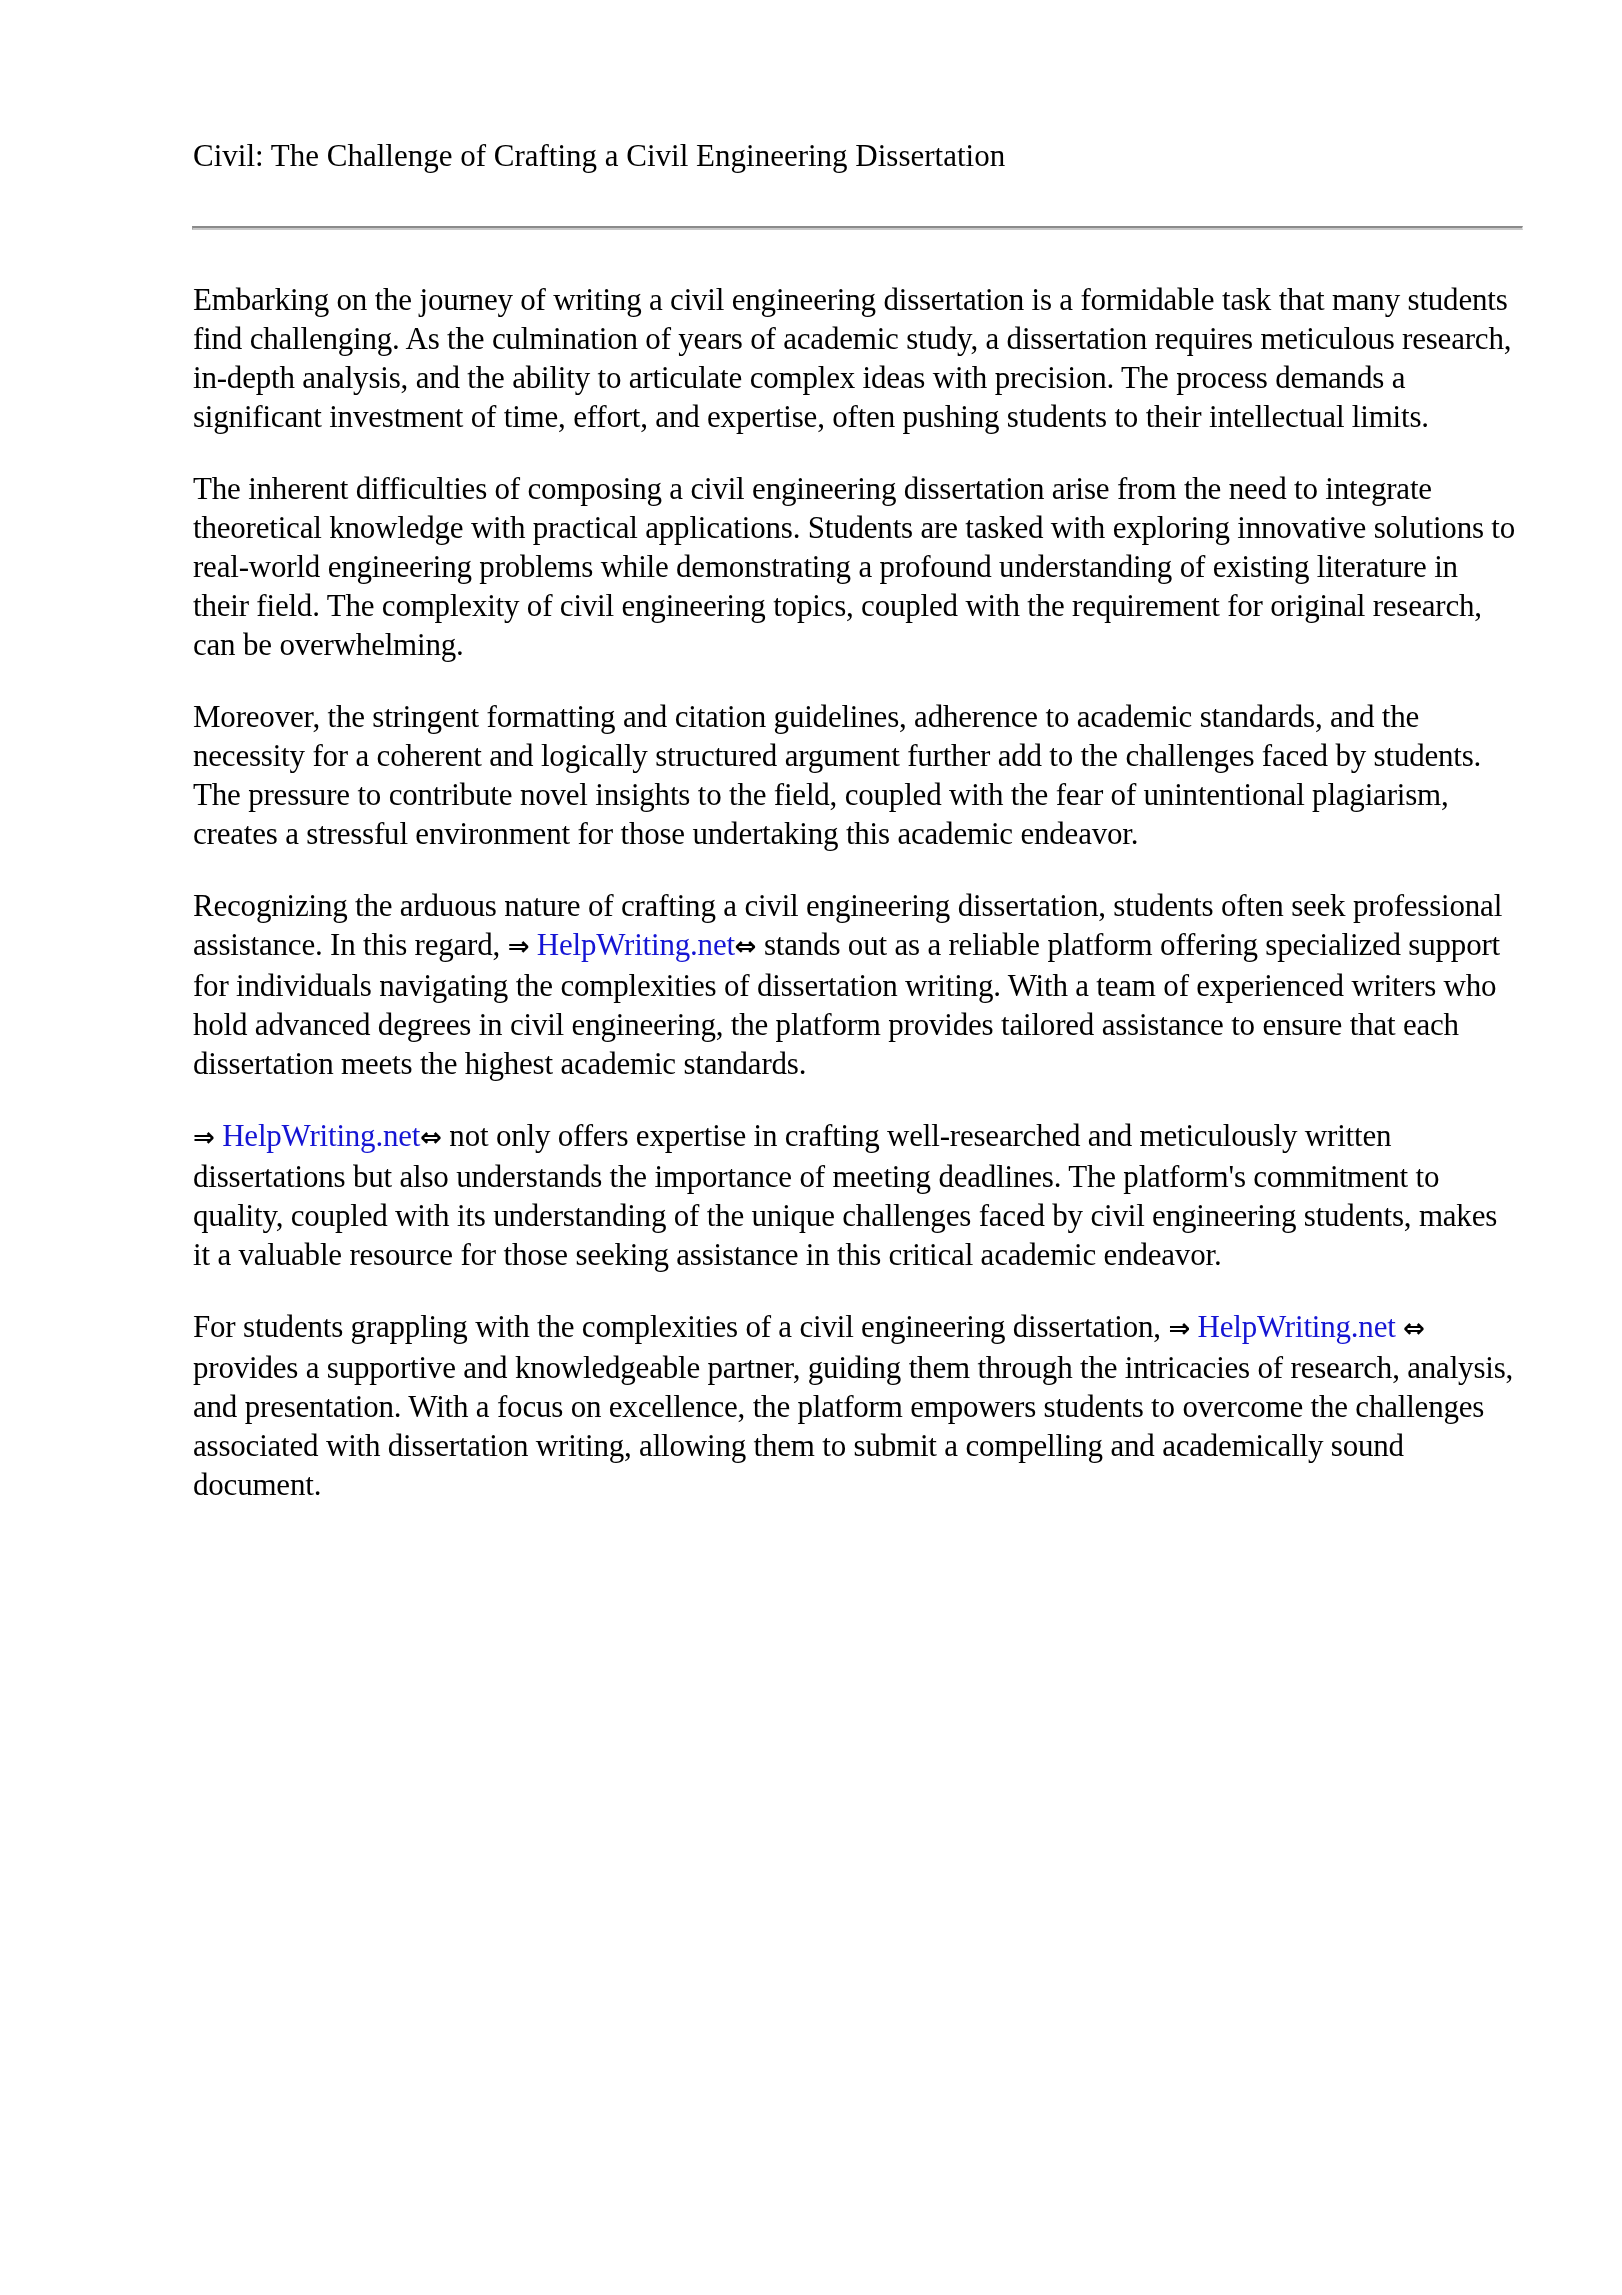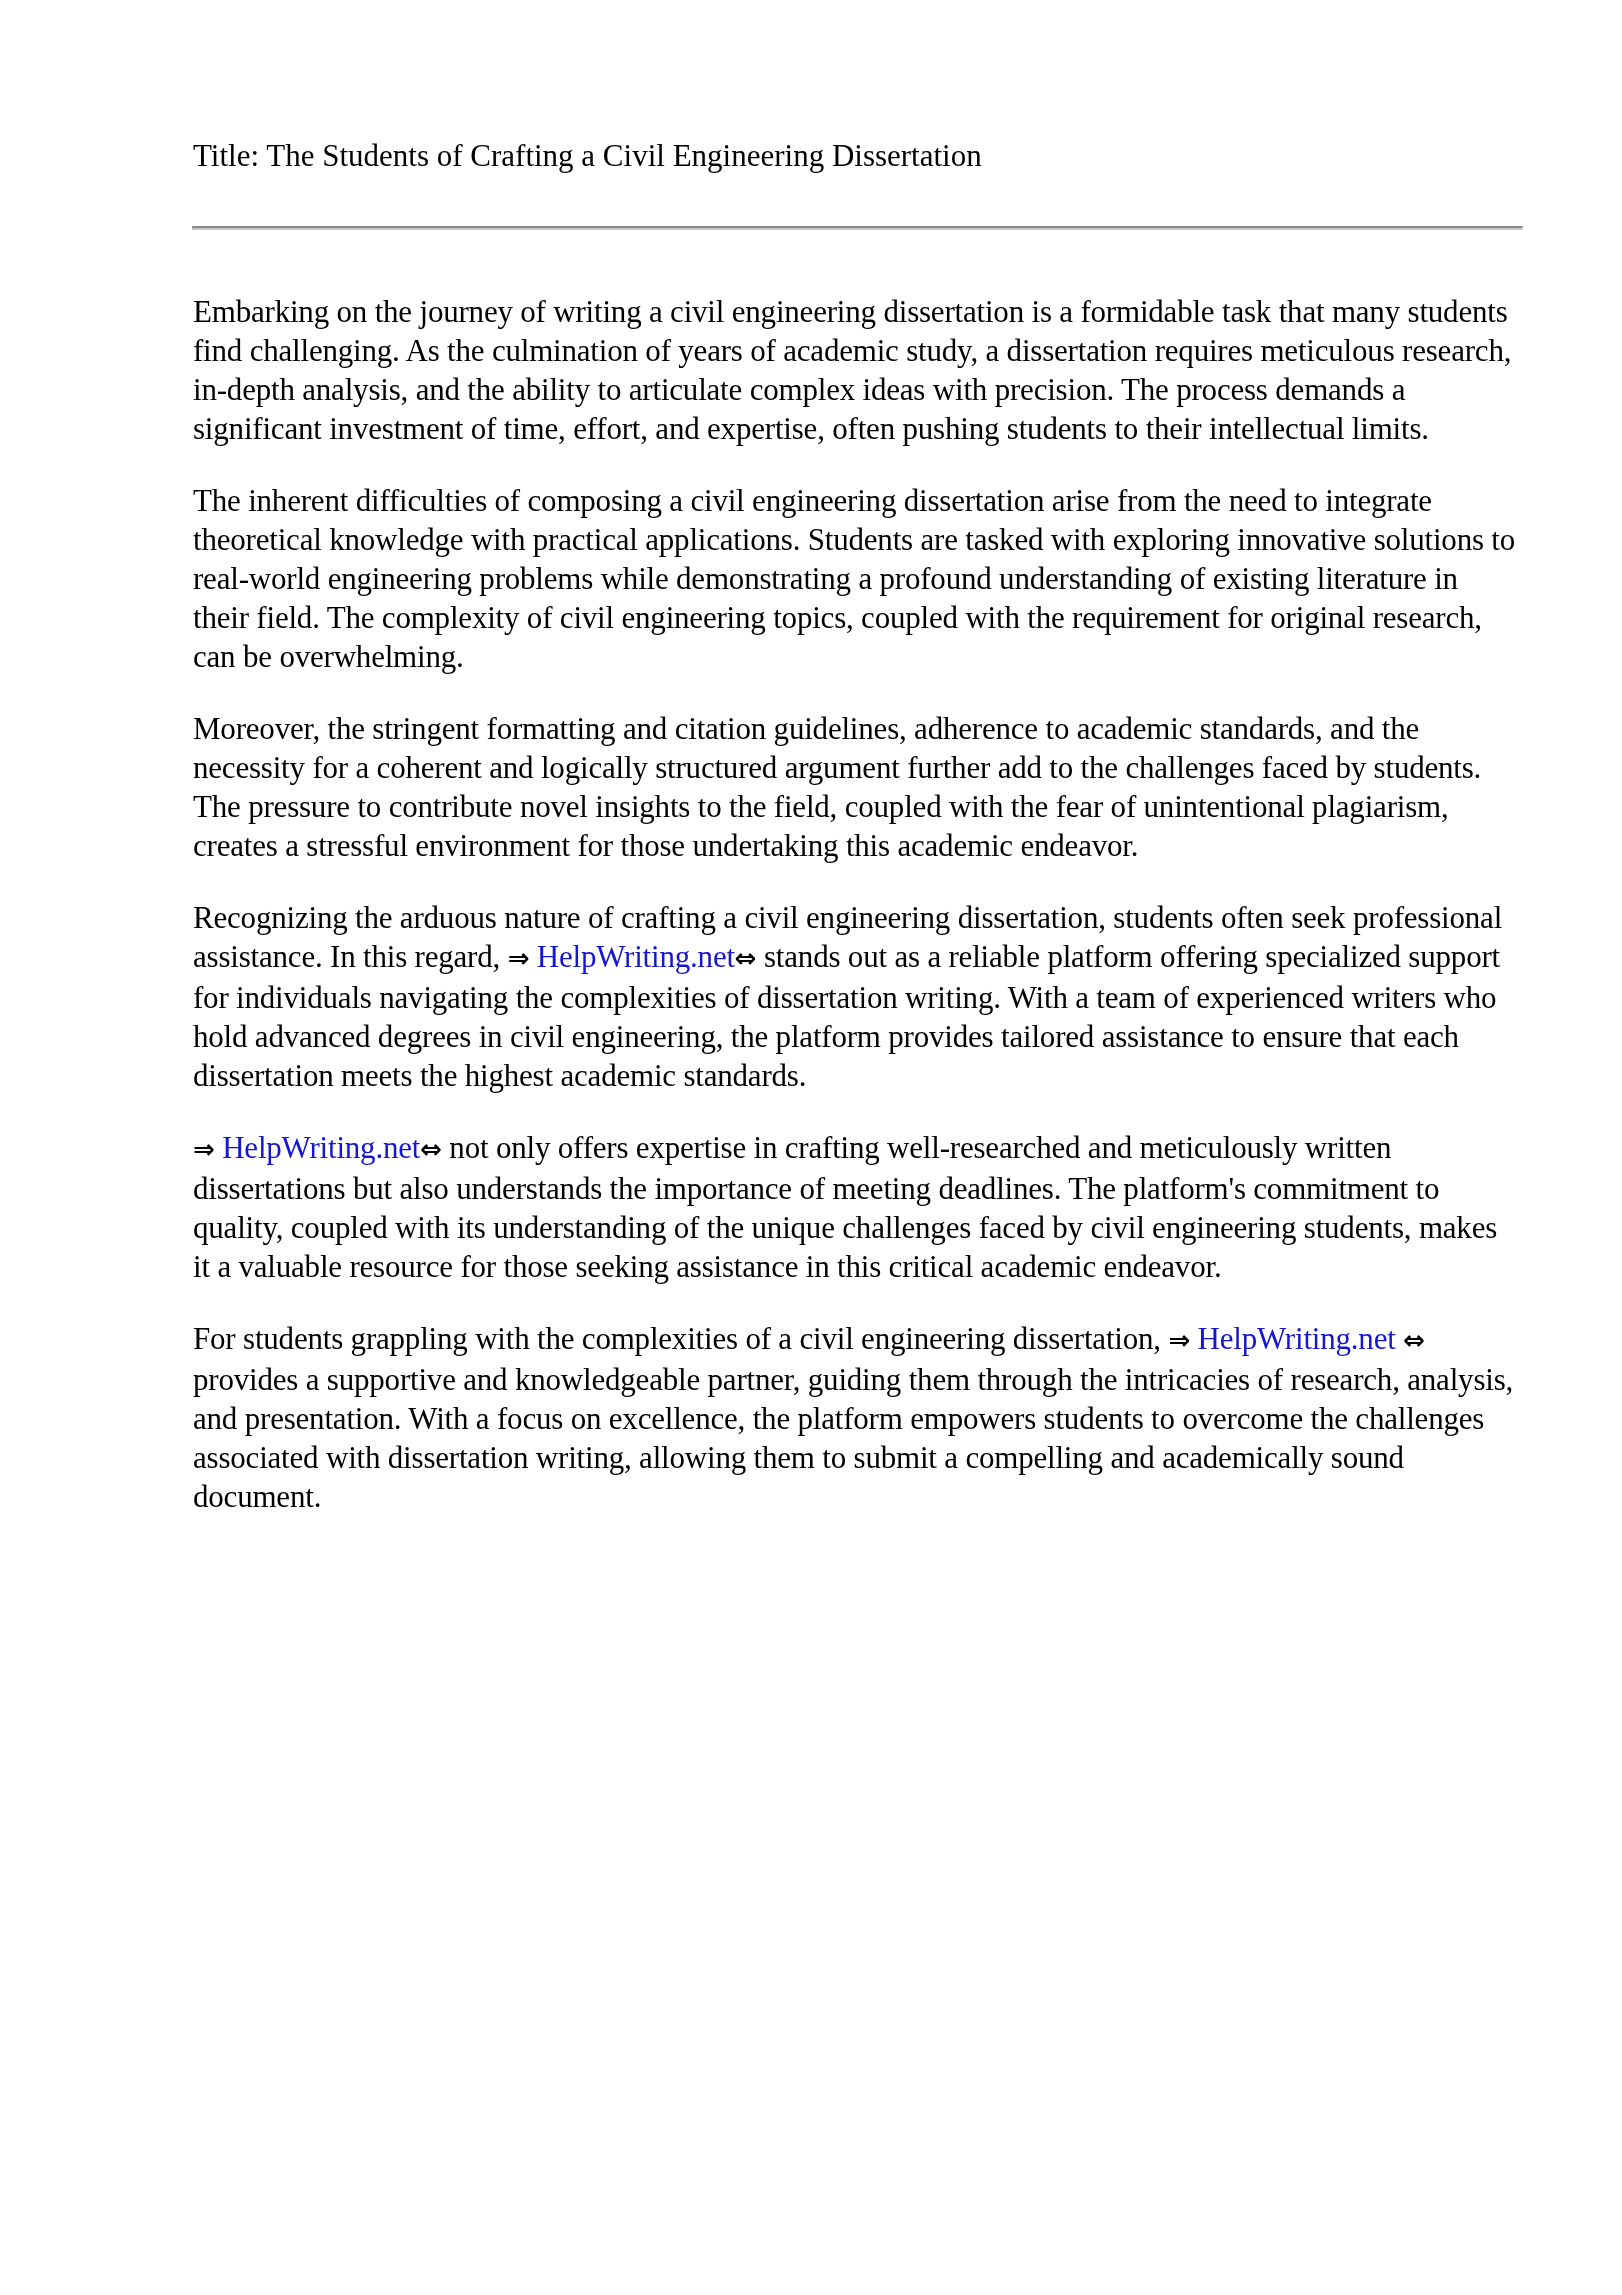--- a/index.html
+++ b/index.html
@@ -36,21 +36,21 @@
       top: 226px;
       left: -1.5px;
       width: 1329px;
       height: 0;
       border-top: 2.3px solid #8a8a8a;
       border-bottom: 2.3px solid #c8c8c8;
       margin: 0;
     }
     .body-text {
       position: absolute;
-      top: 292px;
+      top: 280px;
       left: 0;
       width: 1328px;
     }
     .para {
       font-size: 31px;
       line-height: 39px;
       margin: 0 0 33px 0;
       letter-spacing: -0.2px;
     }
     .link {
@@ -62,21 +62,21 @@
       font-family: "DejaVu Sans", sans-serif;
       font-size: 26px;
       font-weight: bold;
       color: #000;
     }
   </style>
 </head>
 <body>
 
 <div class="page">
-  <h1 class="doc-title">Title: The Students of Crafting a Civil Engineering Dissertation</h1>
+  <h1 class="doc-title">Civil: The Challenge of Crafting a Civil Engineering Dissertation</h1>
   <hr class="rule">
 
   <div class="body-text">
     <p class="para">Embarking on the journey of writing a civil engineering dissertation is a formidable task that many students find challenging. As the culmination of years of academic study, a dissertation requires meticulous research, in-depth analysis, and the ability to articulate complex ideas with precision. The process demands a significant investment of time, effort, and expertise, often pushing students to their intellectual limits.</p>
     <p class="para">The inherent difficulties of composing a civil engineering dissertation arise from the need to integrate theoretical knowledge with practical applications. Students are tasked with exploring innovative solutions to real-world engineering problems while demonstrating a profound understanding of existing literature in their field. The complexity of civil engineering topics, coupled with the requirement for original research, can be overwhelming.</p>
     <p class="para">Moreover, the stringent formatting and citation guidelines, adherence to academic standards, and the necessity for a coherent and logically structured argument further add to the challenges faced by students. The pressure to contribute novel insights to the field, coupled with the fear of unintentional plagiarism, creates a stressful environment for those undertaking this academic endeavor.</p>
 
     <p class="para"><span>Recognizing the arduous nature of crafting a civil engineering dissertation, students often seek professional assistance. In this regard, </span><span class="arrow">⇒</span> <a class="link" href="#" style="color: rgb(21, 21, 212);">HelpWriting.net</a><span class="arrow">⇔</span><span> stands out as a reliable platform offering specialized support for individuals navigating the complexities of dissertation writing. With a team of experienced writers who hold advanced degrees in civil engineering, the platform provides tailored assistance to ensure that each dissertation meets the highest academic standards.</span></p>
 
     <p class="para"><span class="arrow">⇒</span> <a class="link" href="#" style="color: rgb(21, 21, 212);">HelpWriting.net</a><span class="arrow">⇔</span><span> not only offers expertise in crafting well-researched and meticulously written dissertations but also understands the importance of meeting deadlines. The platform's commitment to quality, coupled with its understanding of the unique challenges faced by civil engineering students, makes it a valuable resource for those seeking assistance in this critical academic endeavor.</span></p>

